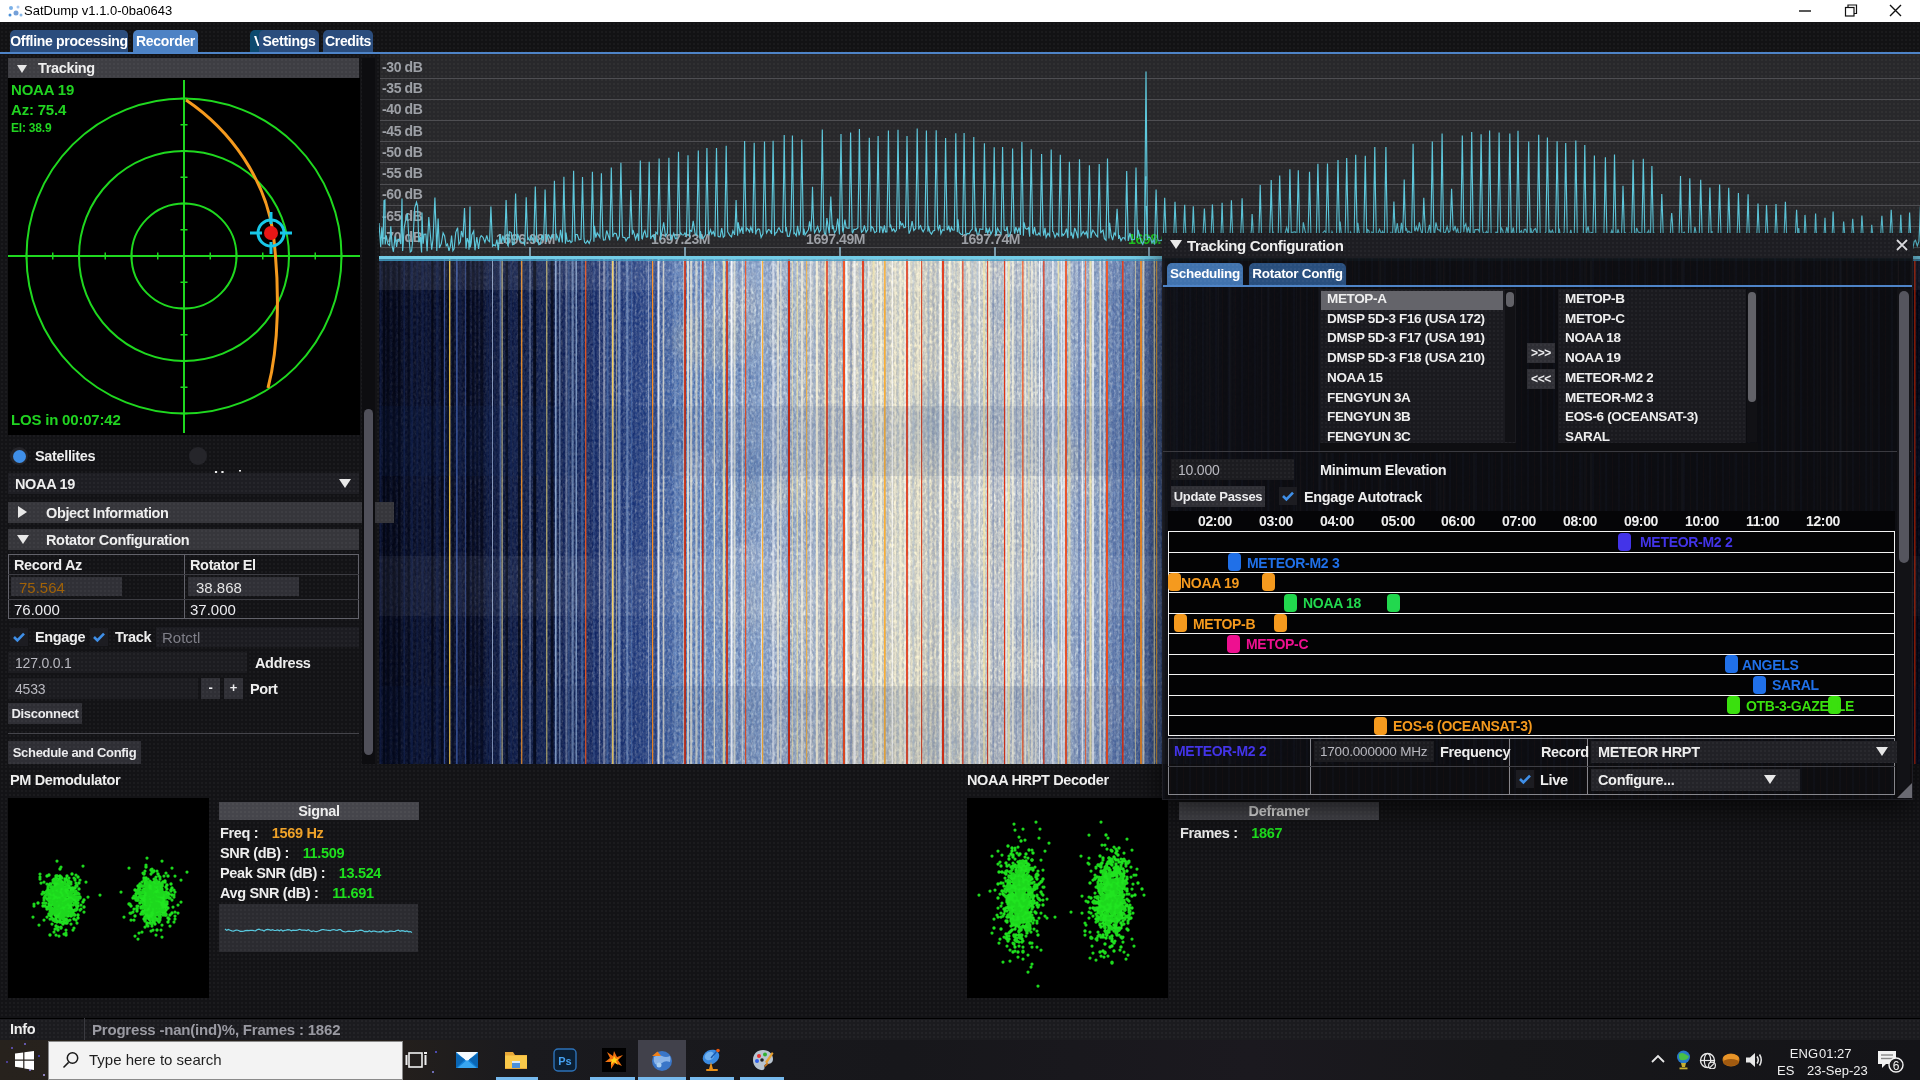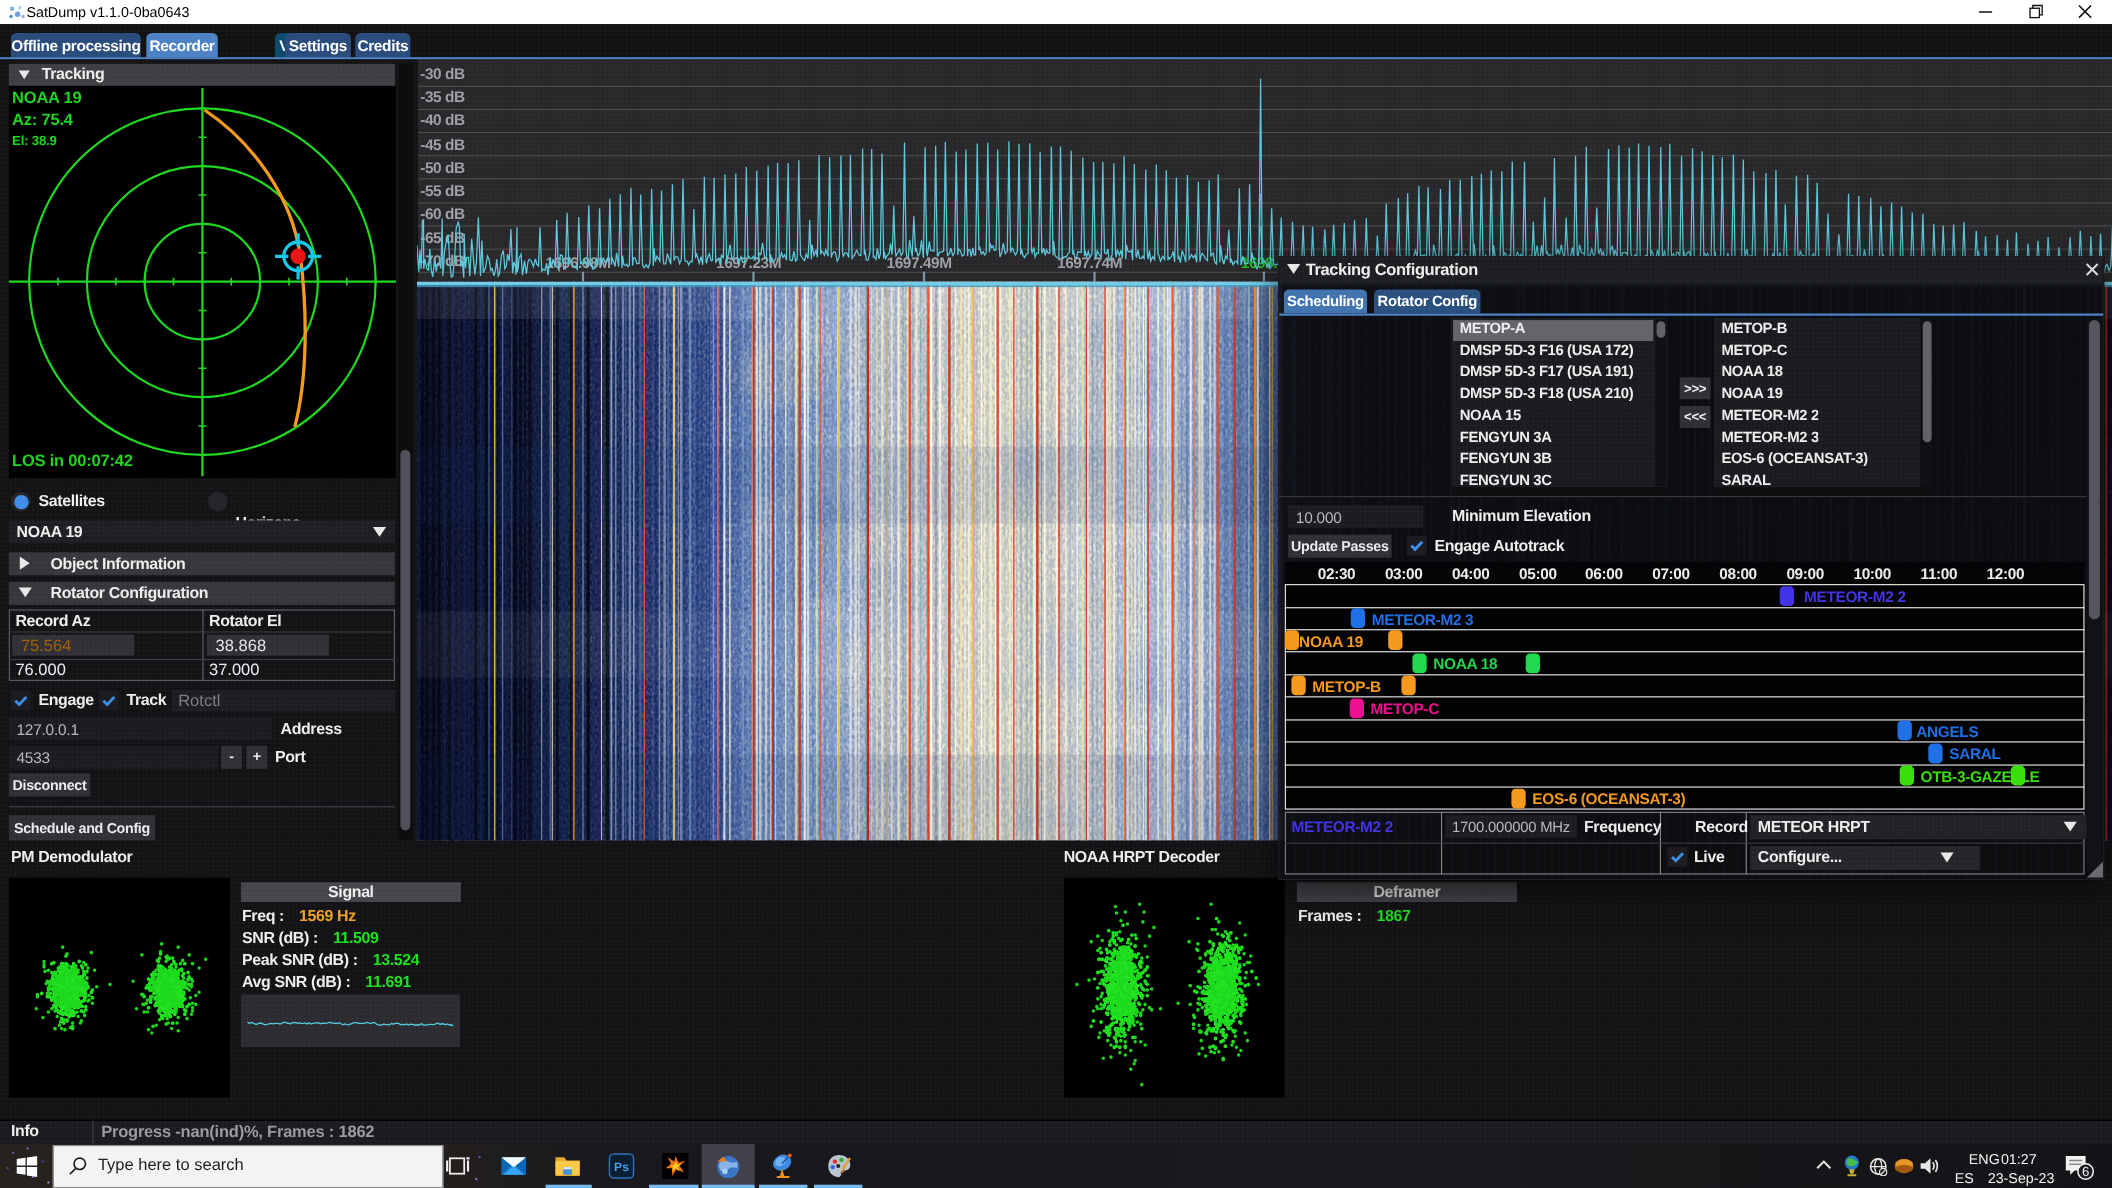--- a/index.html
+++ b/index.html
@@ -718,21 +718,21 @@
 <div class="abs" style="left:11px;top:121px;font-size:12px;font-weight:700;color:#21d321;letter-spacing:-0.2px;">El: 38.9</div>
 <div class="abs" style="left:11px;top:411px;font-size:15px;font-weight:700;color:#21d321;letter-spacing:-0.2px;">LOS in 00:07:42</div>
 <div class="abs" style="left:10px;top:447px;width:18px;height:18px;border-radius:50%;background:#25252a;"></div>
 <div class="abs" style="left:12.5px;top:449.5px;width:13px;height:13px;border-radius:50%;background:#3f8fe8;"></div>
 <div class="abs txt" style="left:35px;top:448px;">Satellites</div>
 <div class="abs" style="left:189px;top:447px;width:18px;height:18px;border-radius:50%;background:#25252a;"></div>
 <div class="abs txt" style="left:214px;top:468px;">Horizons</div>
 <div class="abs dots" style="left:8px;top:473px;width:351px;height:21px;background-color:#1e1e23;"></div>
 <div class="abs txt" style="left:15px;top:476px;">NOAA 19</div>
 <div class="abs tri-d" style="left:339px;top:479px;"></div>
-<div class="abs hdr dots" style="left:8px;top:502px;width:351px;height:21px;background-color:#36363b;"><span class="tri-r" style="display:inline-block;margin:4px 0 0 10px;"></span><span style="position:absolute;left:38px;top:1px;">Object Information</span></div>
+<div class="abs hdr dots" style="left:8px;top:502px;width:386px;height:21px;background-color:#36363b;"><span class="tri-r" style="display:inline-block;margin:4px 0 0 10px;"></span><span style="position:absolute;left:38px;top:1px;">Object Information</span></div>
 <div class="abs hdr dots" style="left:8px;top:529px;width:351px;height:21px;background-color:#36363b;"><span class="tri-d" style="display:inline-block;margin:5px 0 0 9px;"></span><span style="position:absolute;left:38px;top:1px;">Rotator Configuration</span></div>
 <div class="abs" style="left:8px;top:554px;width:351px;height:65px;border:1px solid #62626a;"></div>
 <div class="abs" style="left:184px;top:554px;width:1px;height:65px;background:#62626a;"></div>
 <div class="abs" style="left:8px;top:574px;width:351px;height:1px;background:#3c3c42;"></div>
 <div class="abs" style="left:8px;top:598.5px;width:351px;height:1px;background:#3c3c42;"></div>
 <div class="abs txt" style="left:14px;top:557px;">Record Az</div>
 <div class="abs txt" style="left:190px;top:557px;">Rotator El</div>
 <div class="abs dots" style="left:11px;top:577px;width:111px;height:19px;background-color:#303036;"></div>
 <div class="abs" style="left:19px;top:579px;font-size:15px;color:#a16207;">75.564</div>
 <div class="abs dots" style="left:188px;top:577px;width:111px;height:19px;background-color:#303036;"></div>
@@ -833,21 +833,21 @@
 <div class="abs inp dots" style="left:1171px;top:459px;width:123px;height:21px;"><span style="display:inline-block;margin:3px 0 0 7px;">10.000</span></div>
 <div class="abs txt" style="left:1320px;top:462px;">Minimum Elevation</div>
 <div class="abs btn dots" style="left:1171px;top:486px;width:94px;height:21px;line-height:21px;">Update Passes</div>
 <div class="chk" style="left:1279px;top:487px;width:18px;height:18px;">
     <svg width="16" height="16" viewBox="0 0 16 16">
       <path d="M3,8 l3.4,3.4 L13,4.6" fill="none" stroke="#3f8fe8" stroke-width="2.6"></path>
     </svg>
   </div>
 <div class="abs txt" style="left:1304px;top:489px;">Engage Autotrack</div>
 <div class="abs" style="left:1168px;top:511px;width:727px;height:20px;background:#050507;"></div>
-<div class="abs txt" style="left:1198px;top:513px;font-size:14px;">02:30</div>
+<div class="abs txt" style="left:1198px;top:513px;font-size:14px;">02:00</div>
 <div class="abs txt" style="left:1259px;top:513px;font-size:14px;">03:00</div>
 <div class="abs txt" style="left:1320px;top:513px;font-size:14px;">04:00</div>
 <div class="abs txt" style="left:1381px;top:513px;font-size:14px;">05:00</div>
 <div class="abs txt" style="left:1441px;top:513px;font-size:14px;">06:00</div>
 <div class="abs txt" style="left:1502px;top:513px;font-size:14px;">07:00</div>
 <div class="abs txt" style="left:1563px;top:513px;font-size:14px;">08:00</div>
 <div class="abs txt" style="left:1624px;top:513px;font-size:14px;">09:00</div>
 <div class="abs txt" style="left:1685px;top:513px;font-size:14px;">10:00</div>
 <div class="abs txt" style="left:1746px;top:513px;font-size:14px;">11:00</div>
 <div class="abs txt" style="left:1806px;top:513px;font-size:14px;">12:00</div>

